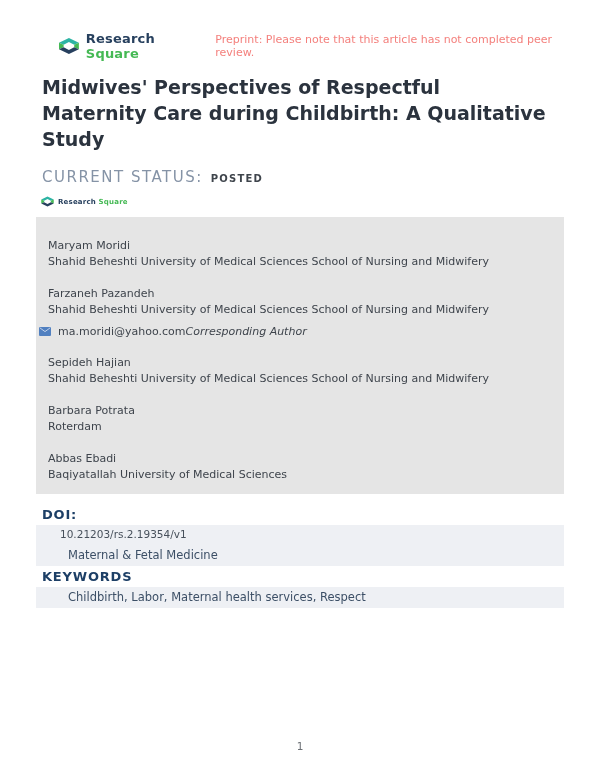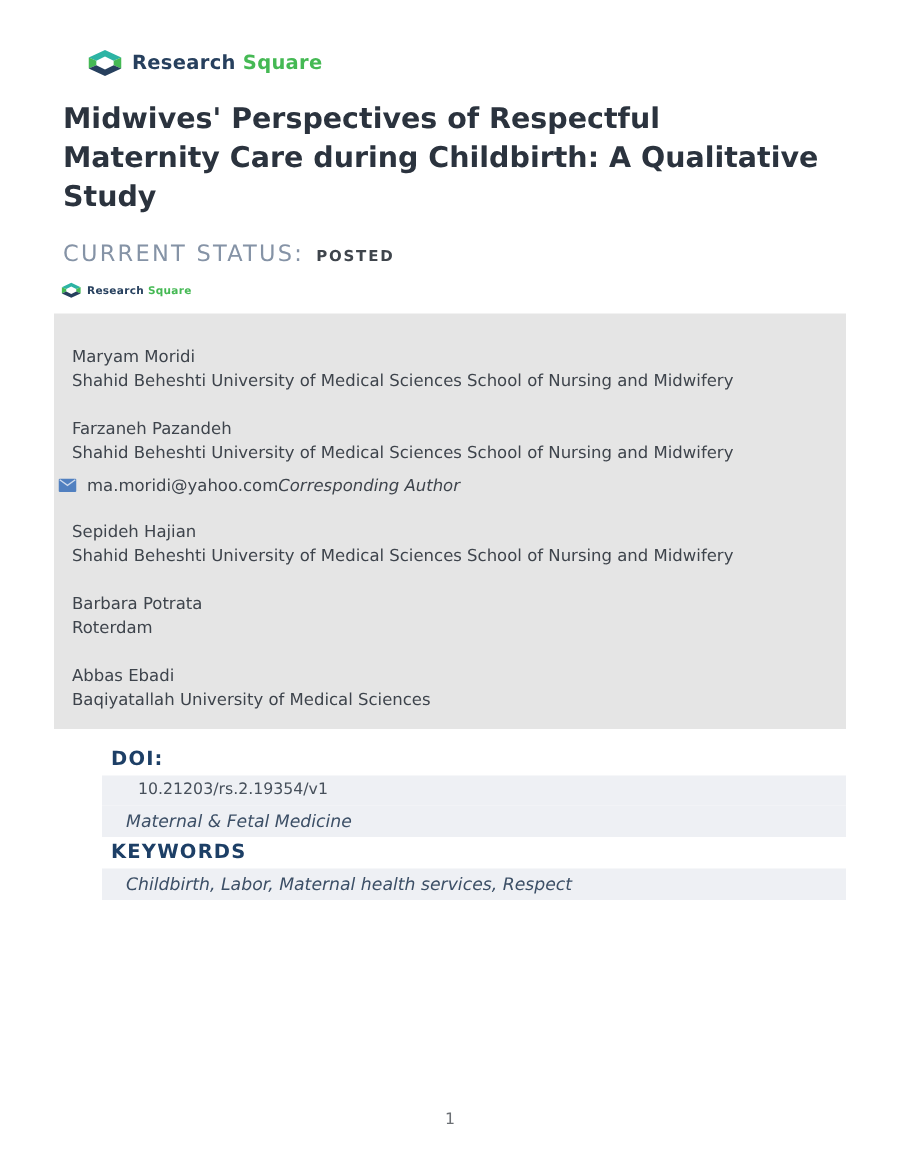--- a/index.html
+++ b/index.html
@@ -55,34 +55,34 @@
   .email-row {
     display:flex; align-items:center;
     margin:8px 0 0 -9px;
     font-size:11px; color:#3e444c;
   }
   .email-icon { width:12px; height:9px; margin-right:7px; flex:0 0 auto; }
   .email-address { color:#3e444c; text-decoration:none; }
   .email-note { font-style:italic; }
 
   
-  .meta { margin-top:13px;margin-left:32px; }
+  .meta { margin-top:13px; }
   .meta-label {
     font-size:13px; font-weight:bold; letter-spacing:0.8px;
     color:#1d3f66; margin:3px 0 3px 6px;
   }
   .meta-strip {
     background:#eef0f4;
     font-size:10.5px; color:#47505b;
     padding:3px 10px 4px 24px;
     line-height:13px;
   }
   .meta-strip.italic {
-    font-style:italic; font-size:11.5px; color:#3c4f66;
-    padding:3px 10px 4px 16px; line-height:14px;
+    font-size:11.5px; color:#3c4f66;
+    padding:3px 10px 4px 32px; line-height:14px;
   }
 
   
   .footer {
     position:absolute; bottom:24px; left:0;
     width:100%; text-align:center;
     font-size:10.5px; color:#6b6f74;
   }
 </style>
 </head>
@@ -94,20 +94,21 @@
     <div class="header-row">
       <div class="logo">
         <svg class="logo-mark" viewBox="0 0 36 30" xmlns="http://www.w3.org/2000/svg">
           <polygon points="3,10 18,3 33,10 26,13 18,9 10,13" fill="#2db4a4"></polygon>
           <polygon points="26,13 33,10 33,20 26,17" fill="#45b954"></polygon>
           <polygon points="3,10 10,13 10,17 3,20" fill="#45b954"></polygon>
           <polygon points="3,20 10,17 18,21 26,17 33,20 18,27" fill="#27405e"></polygon>
         </svg>
         <span class="logo-text"><span class="research">Research</span> <span class="square">Square</span></span>
       </div>
+      <span class="preprint-note">Preprint: Please note that this article has not completed peer review.</span>
     </div>
 
     <h1 class="title">Midwives' Perspectives of Respectful Maternity Care during Childbirth: A Qualitative Study</h1>
 
     <div class="status-row">
       <span class="status-label">CURRENT STATUS:</span>
       <span class="status-value">POSTED</span>
     </div>
 
     <div class="small-logo">

